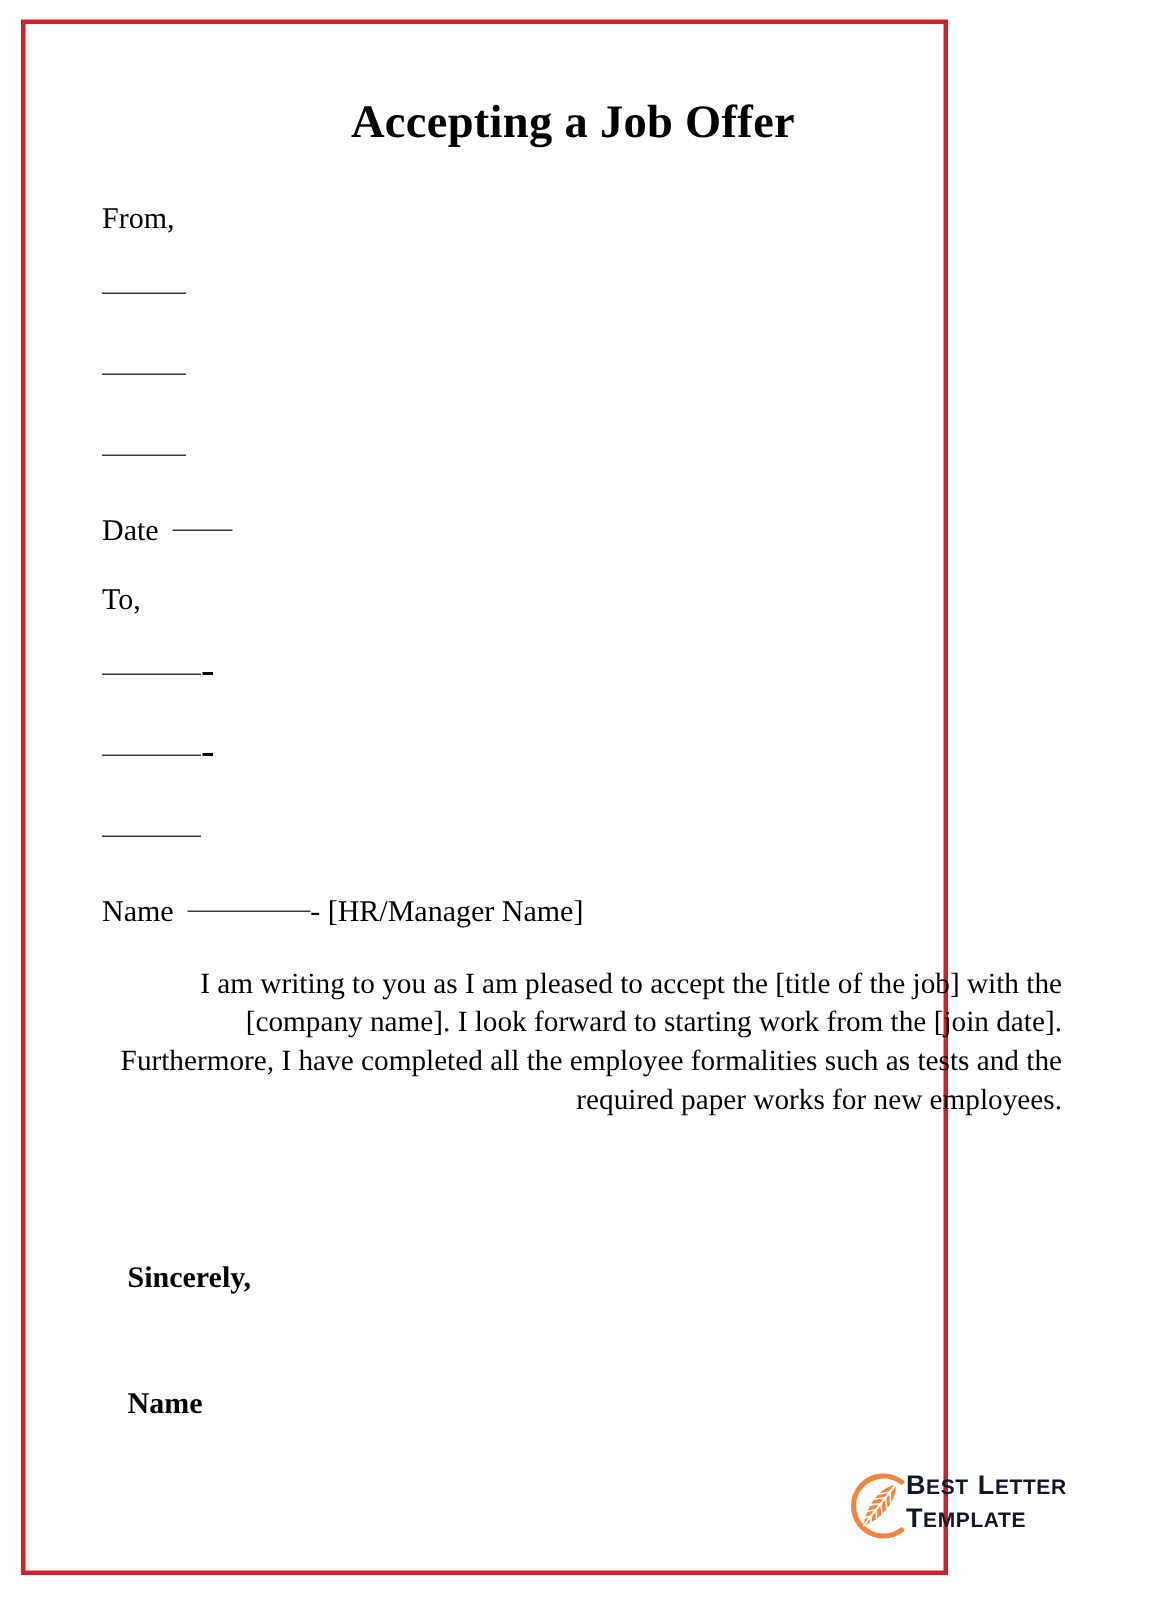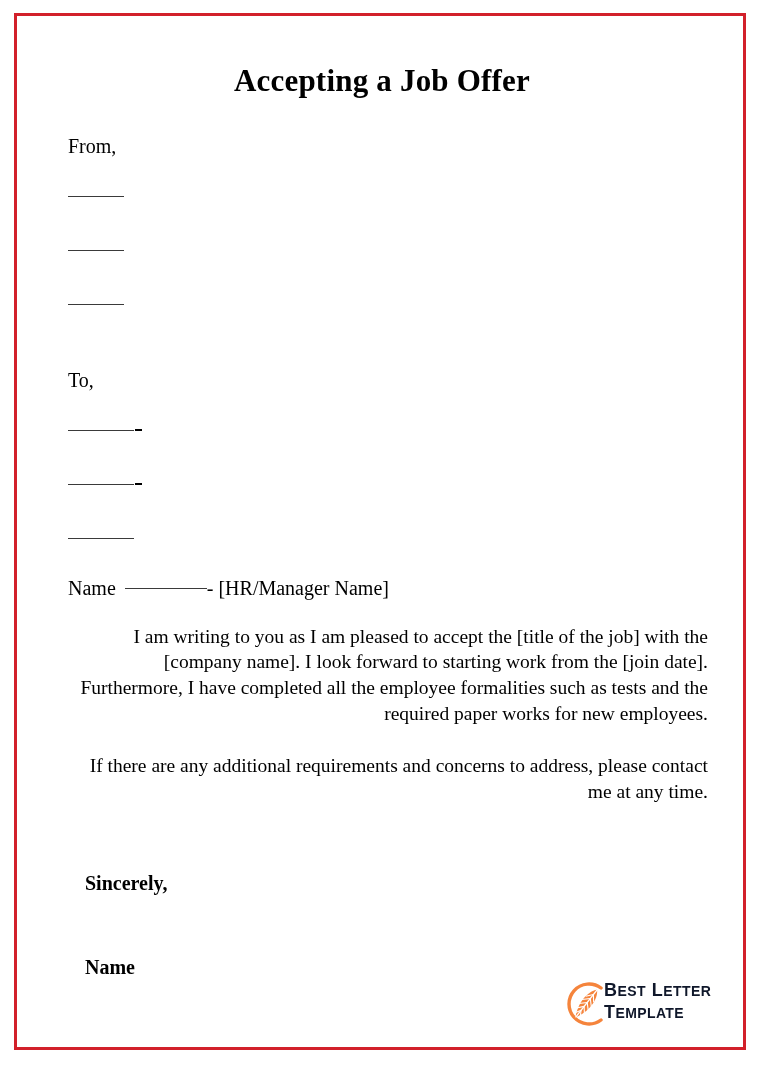--- a/index.html
+++ b/index.html
@@ -22,21 +22,21 @@
     width: 768px;
     height: 1067px;
     background: #ffffff;
   }
 
   
   .frame {
     position: absolute;
     left: 14px;
     top: 13px;
-    width: 732px;
+    width: 618px;
     height: 1037px;
     box-sizing: border-box;
     border: 3px solid #d2202a;
     background: #ffffff;
   }
 
   .content {
     position: absolute;
     left: 51px;   
     top: 47px;    
@@ -158,40 +158,40 @@
       <p class="label-row">From,</p>
       <div class="gap-30"></div>
       <p class="line-row"><span class="rule rule-from"></span></p>
       <div class="gap-34"></div>
       <p class="line-row"><span class="rule rule-from"></span></p>
       <div class="gap-34"></div>
       <p class="line-row"><span class="rule rule-from"></span></p>
 
       <div class="gap-30"></div>
 
+      <p class="label-row"><span>Date</span><span style="display:inline-block;width:9px"></span><span class="rule rule-short"></span></p>
 
       <div class="gap-26"></div>
 
       <p class="label-row">To,</p>
       <div class="gap-30"></div>
       <p class="line-row"><span class="rule rule-to"></span><span class="tick"></span></p>
       <div class="gap-34"></div>
       <p class="line-row"><span class="rule rule-to"></span><span class="tick"></span></p>
       <div class="gap-34"></div>
       <p class="line-row"><span class="rule rule-to"></span></p>
 
       <div class="gap-30"></div>
 
       <p class="label-row"><span>Name</span><span style="display:inline-block;width:9px"></span><span class="rule rule-dear"></span><span>-</span><span style="display:inline-block;width:5px"></span><span>[HR/Manager Name]</span></p>
 
       <div class="gap-26"></div>
 
       <p class="para">I am writing to you as I am pleased to accept the [title of the job] with the [company name]. I look forward to starting work from the [join date]. Furthermore, I have completed all the employee formalities such as tests and the required paper works for new employees.</p>
       <div class="gap-26"></div>
-      <p class="para">If there are any additional requirements and concerns to address, please contact me at any time.</p>
       <div class="gap-26"></div>
 
       <div class="gap-26"></div>
 
       <p class="closing">Sincerely,</p>
       <div class="gap-30"></div>
       <p class="closing">Name</p>
 
     </div>
 

